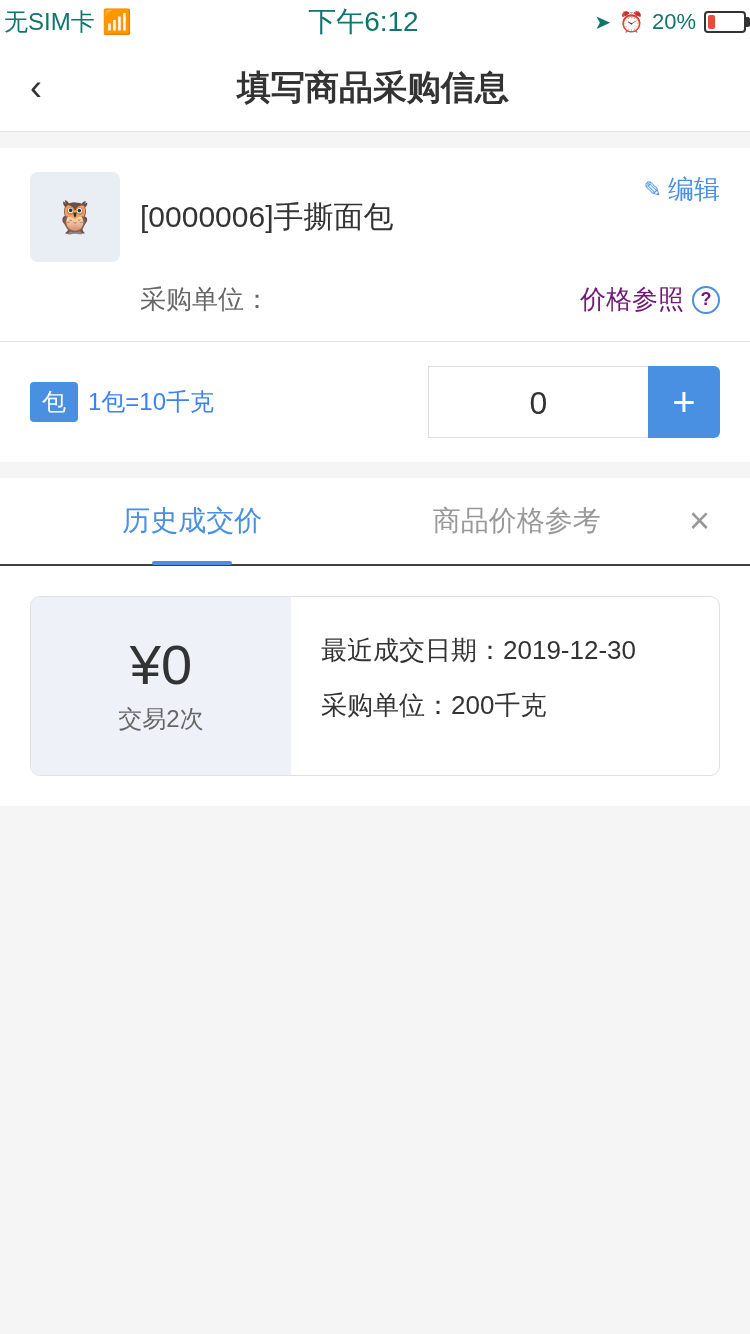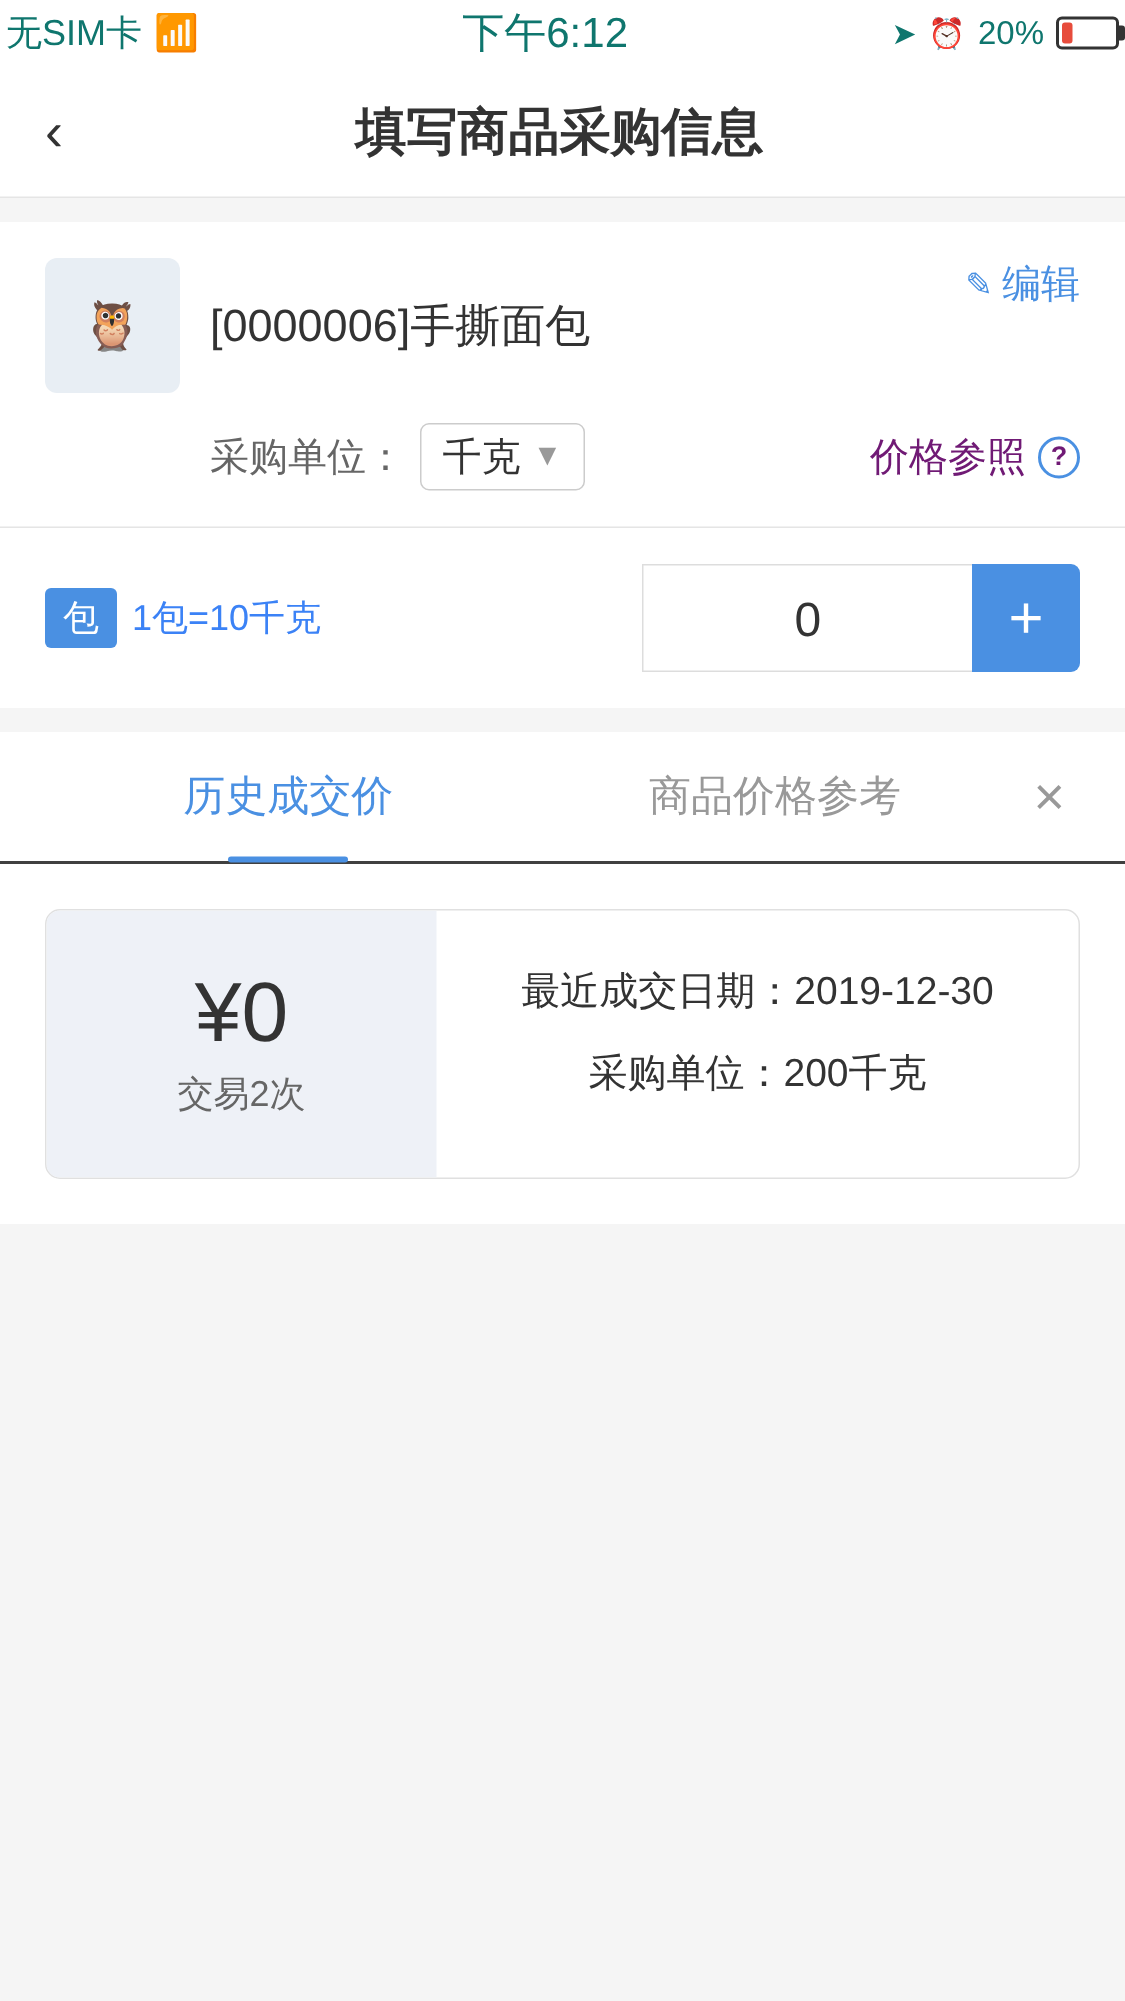--- a/index.html
+++ b/index.html
@@ -317,21 +317,20 @@
       font-size: 24px;
       color: #666;
       margin-top: 10px;
     }
     .price-card-right {
       flex: 1;
       padding: 34px 30px;
       display: flex;
       flex-direction: column;
       gap: 16px;
-      text-align: center;
     }
     .price-detail-row {
       font-size: 26px;
       color: #333;
       line-height: 1.5;
     }
 
     
     .bottom-space {
       background: #f5f5f5;
@@ -372,24 +371,20 @@
       <span class="product-name">[0000006]手撕面包</span>
     </div>
     <div class="edit-btn">
       <span class="edit-icon-small">✎</span>
       <span>编辑</span>
     </div>
   </div>
   <div class="purchase-unit-row">
     <div style="display:flex;align-items:center;gap:10px;">
       <span class="unit-label">采购单位：</span>
-      <div class="unit-select">
-        <span>千克</span>
-        <span class="unit-arrow">▼</span>
-      </div>
     </div>
     <div class="price-ref-btn">
       <span>价格参照</span>
       <div class="price-ref-circle">?</div>
     </div>
   </div>
 </div>
 
 <div class="quantity-section">
   <div class="quantity-row">

